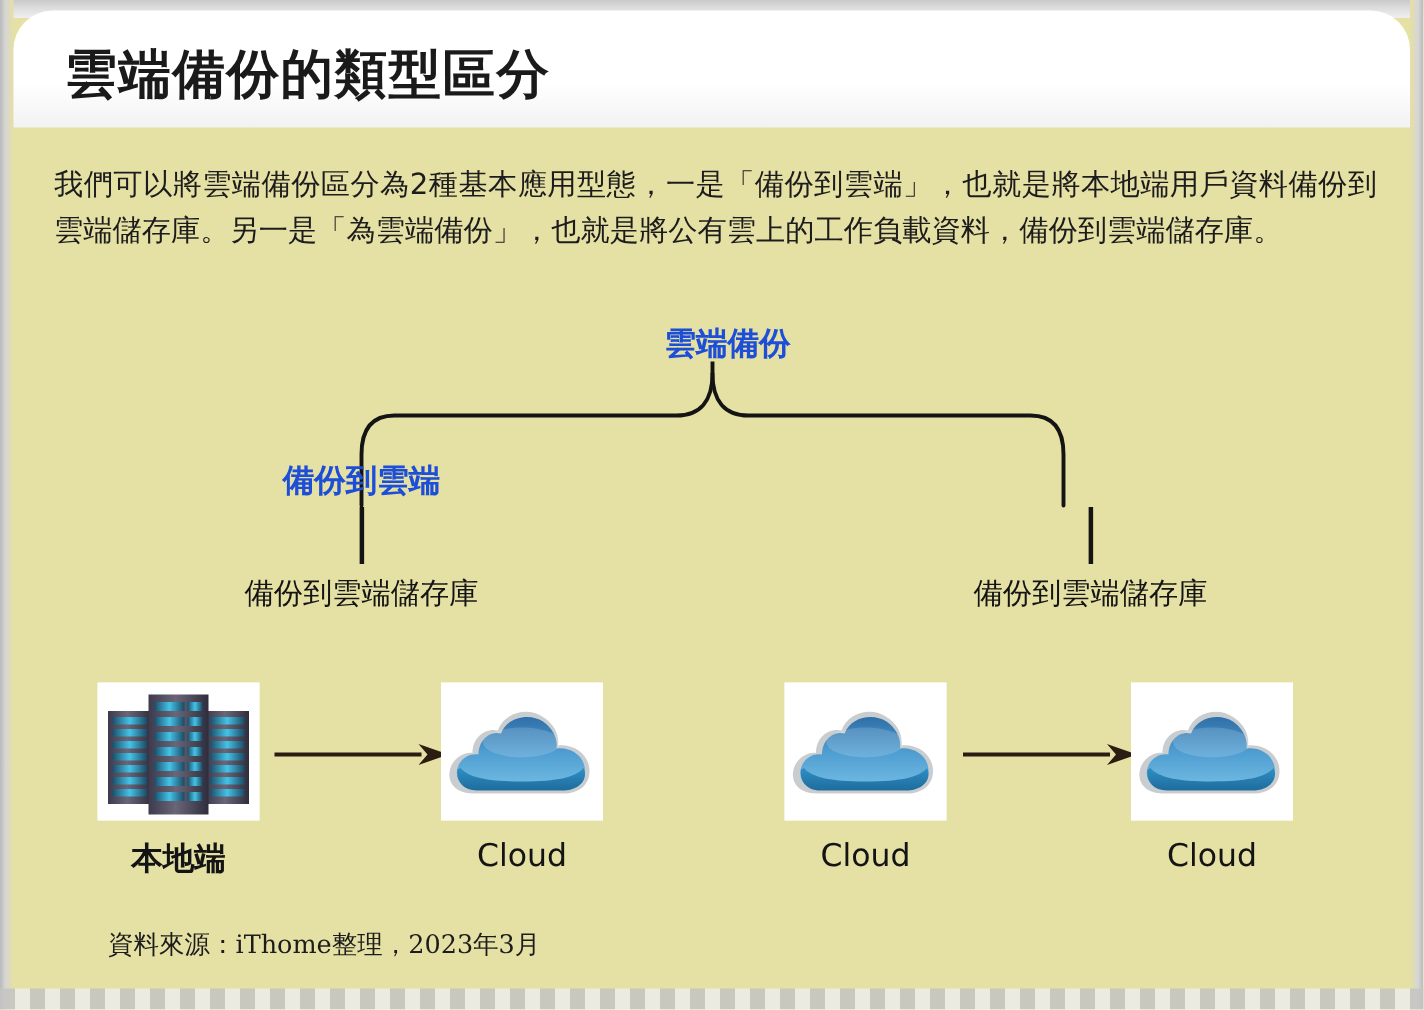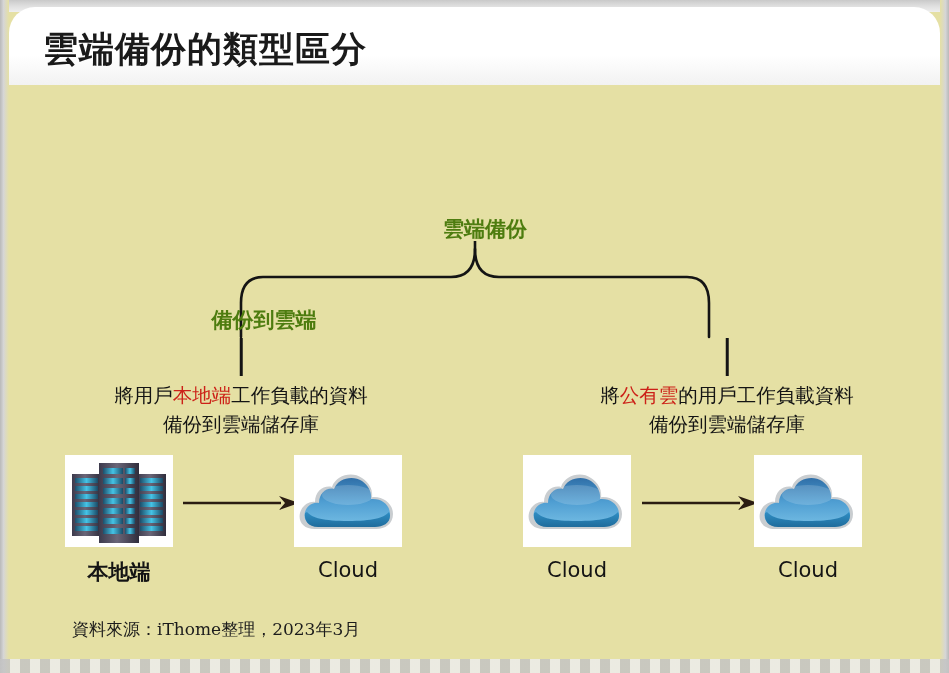--- a/index.html
+++ b/index.html
@@ -101,33 +101,32 @@
     position: absolute;
     left: 0;
     top: 0;
     width: 931px;
     height: 570px;
   }
   .node-label {
     position: absolute;
     font-size: 21px;
     font-weight: bold;
-    color: #4d7c0f;
+    color: #1d4ed8;
     white-space: nowrap;
     transform: translateX(-50%);
     font-family: "DejaVu Sans", "Liberation Sans", sans-serif;
   }
   .node-root {
     left: 476px;
     top: 126px;
   }
   .node-left {
     left: 232px;
     top: 217px;
-    margin-left: 23px;
   }
   .node-right {
     left: 718px;
     top: 217px;
   }
   .brace-svg {
     position: absolute;
     left: 210px;
     top: 152px;
   }
@@ -216,20 +215,21 @@
   <div class="edge-top"></div>
   <div class="edge-left"></div>
   <div class="edge-right"></div>
 
   <div class="header-card">
     <div class="page-title">雲端備份的類型區分</div>
   </div>
 
   <div class="body-area">
 
+    <div class="intro">我們可以將雲端備份區分為2種基本應用型態，一是「備份到雲端」，也就是將本地端用戶資料備份到雲端儲存庫。另一是「為雲端備份」，也就是將公有雲上的工作負載資料，備份到雲端儲存庫。</div>
 
     <div class="tree">
 
       <div class="node-label node-root">雲端備份</div>
 
       <svg class="brace-svg" width="512" height="100" viewBox="0 0 512 100">
         <path d="M256,0 L256,8
                  C256,26 248,36 232,36
                  L44,36
                  C28,36 22,46 22,62
@@ -240,26 +240,24 @@
                  C484,36 490,46 490,62
                  L490,96" fill="none" stroke="#141414" stroke-width="2.6" stroke-linecap="round"></path>
       </svg>
 
       <div class="node-label node-left">備份到雲端</div>
 
       <div class="vline vline-left-down"></div>
       <div class="vline vline-right-down"></div>
 
       <div class="desc desc-left">
-        <div><span>將用戶</span><span class="hl">本地端</span><span>工作負載的資料</span></div>
         <div>備份到雲端儲存庫</div>
       </div>
 
       <div class="desc desc-right">
-        <div><span>將</span><span class="hl">公有雲</span><span>的用戶工作負載資料</span></div>
         <div>備份到雲端儲存庫</div>
       </div>
     </div>
 
     <div class="icon-row">
 
       <div class="icon-cell cell-1">
         <div class="icon-box">
           <svg width="108" height="92" viewBox="0 0 108 92">
             <defs>

